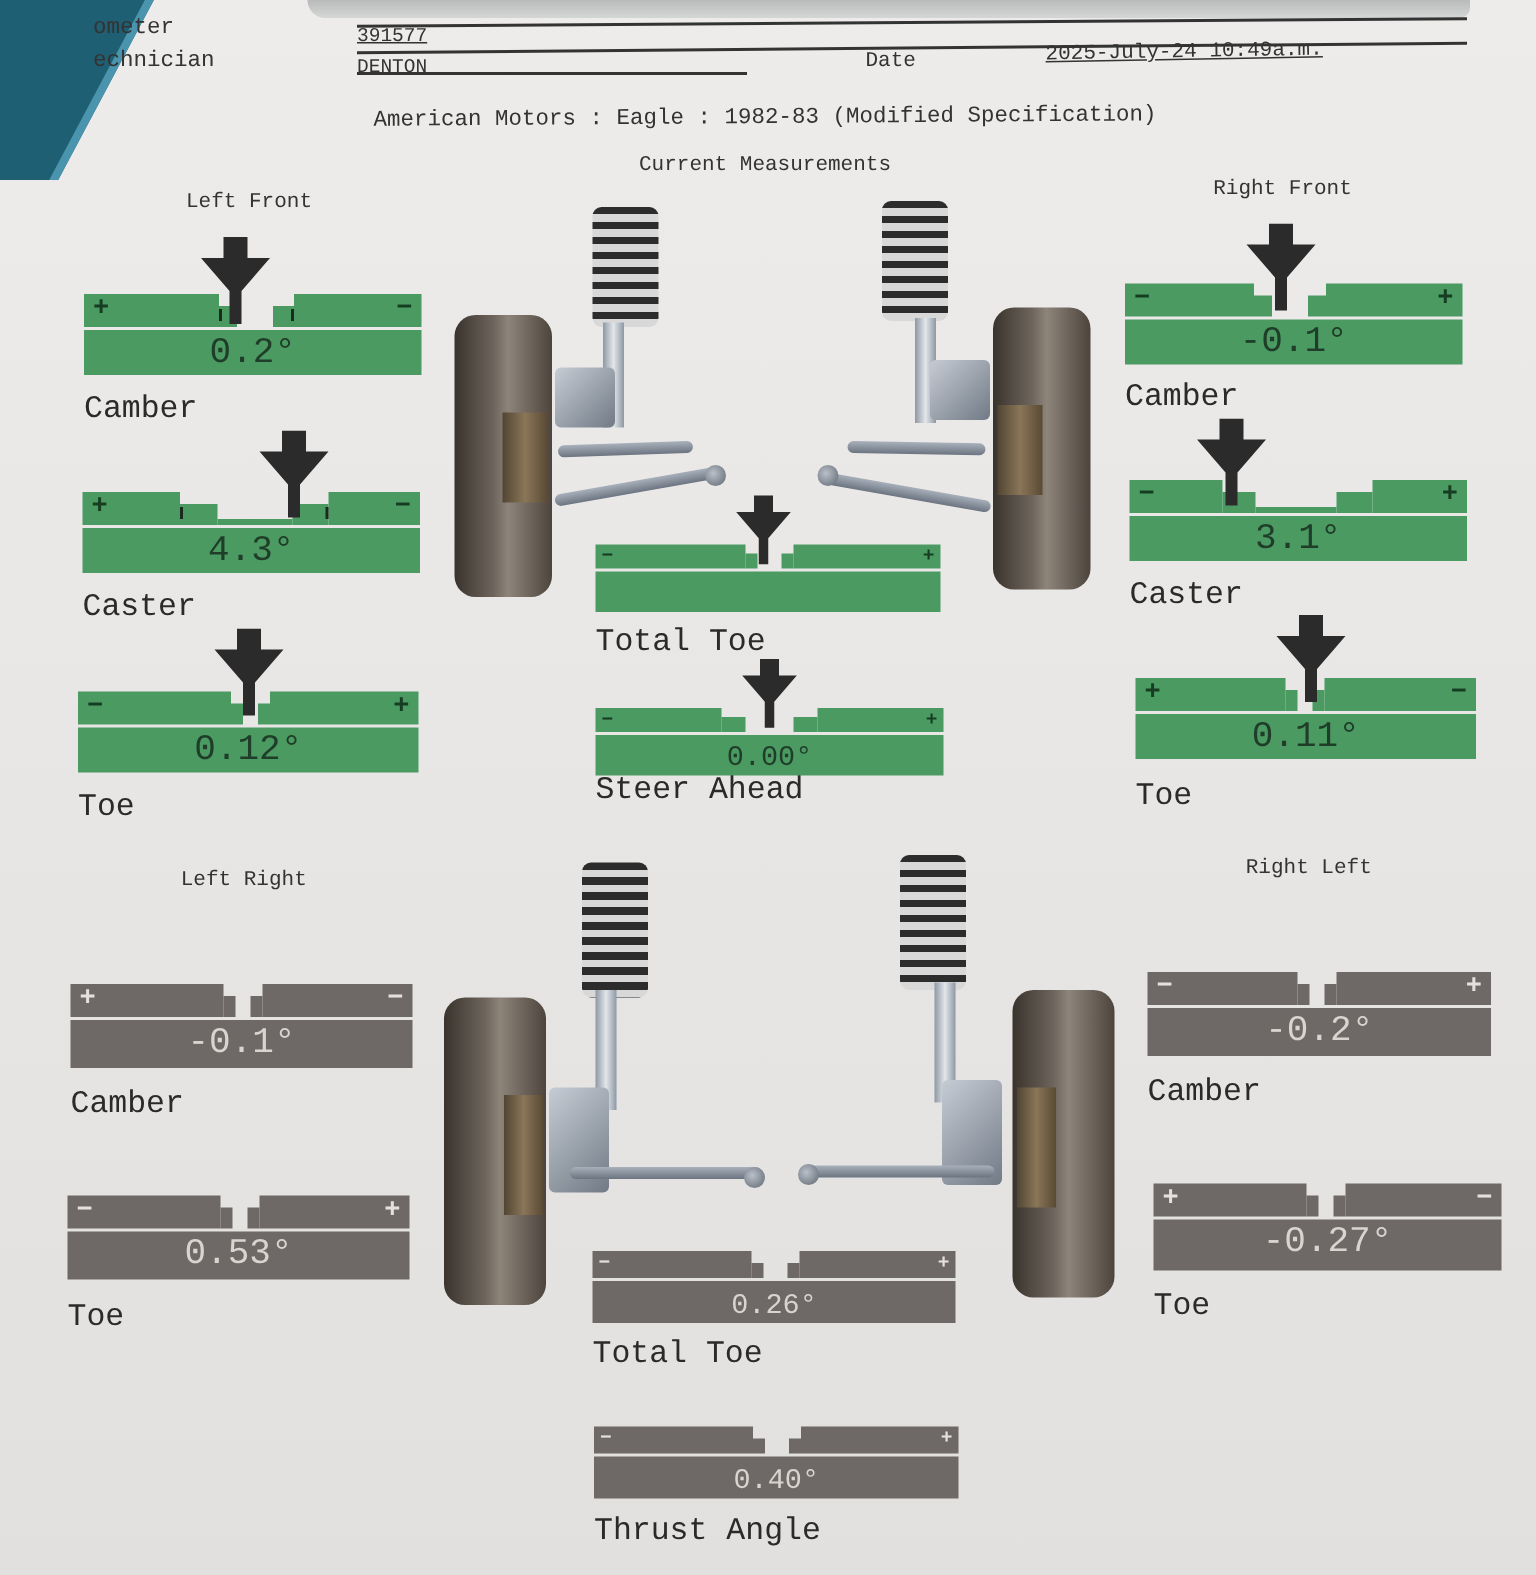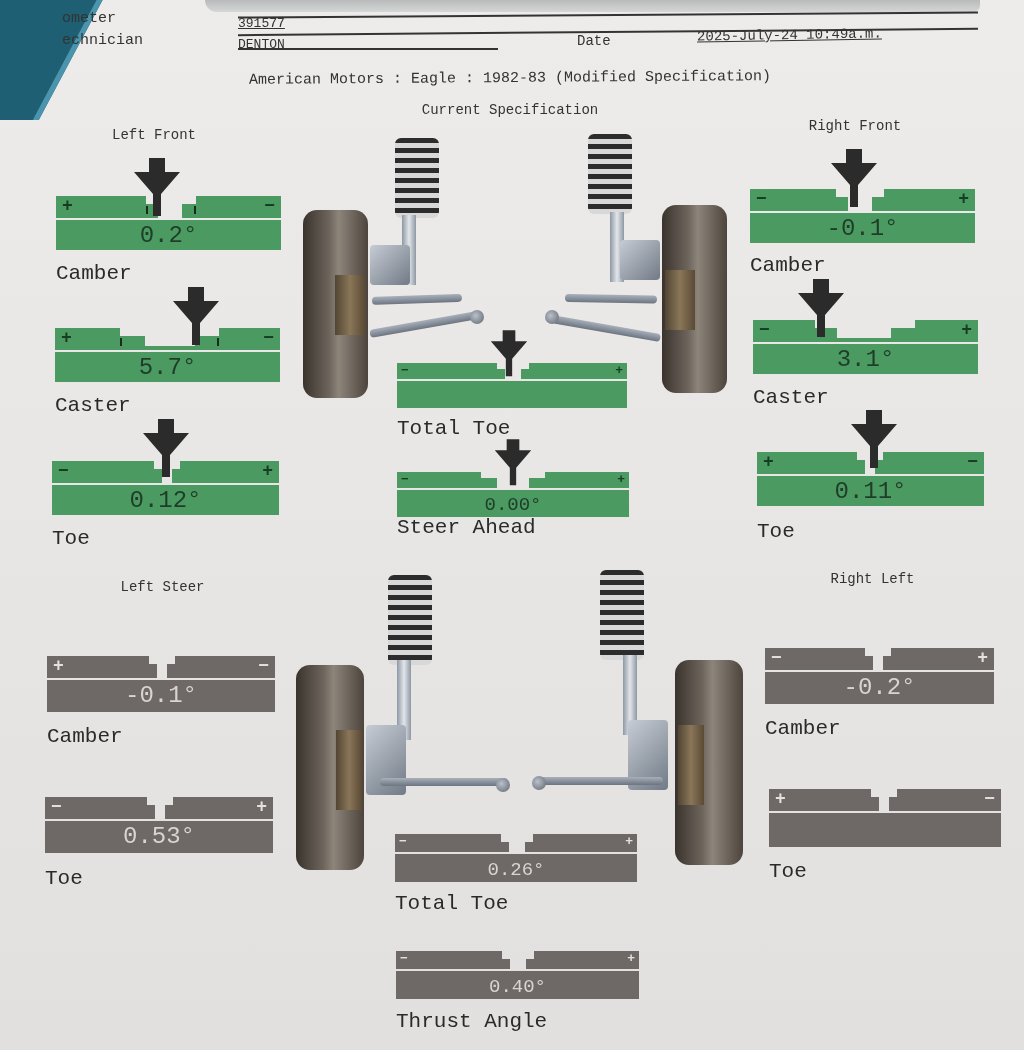--- a/index.html
+++ b/index.html
@@ -47,23 +47,23 @@
   <div class="lbl" style="left:62px;top:10px;">ometer</div>
   <div class="lbl" style="left:62px;top:32px;">echnician</div>
   <div class="hline" style="left:238px;top:14px;width:740px;transform:rotate(-0.4deg);"></div>
   <div class="val" style="left:238px;top:16px;">391577</div>
   <div class="hline" style="left:238px;top:31px;width:740px;transform:rotate(-0.5deg);"></div>
   <div class="val" style="left:238px;top:37px;">DENTON</div>
   <div class="hline" style="left:238px;top:48px;width:260px;"></div>
   <div class="lbl" style="left:577px;top:33px;font-size:14px;">Date</div>
   <div class="val" style="left:697px;top:27px;font-size:14px;transform:rotate(-1deg);">2025-July-24 10:49a.m.</div>
   <div class="center-text" style="left:180px;top:70px;width:660px;transform:rotate(-0.4deg);">American Motors : Eagle : 1982-83 (Modified Specification)</div>
-  <div class="center-text" style="left:340px;top:102px;width:340px;font-size:14px;">Current Specification</div>
-
-  <div class="sec-title" style="left:44px;top:127px;width:220px;">Left Front</div>
+  <div class="center-text" style="left:340px;top:102px;width:340px;font-size:14px;">Current Measurements</div>
+
+  <div class="sec-title" style="left:56px;top:127px;width:220px;">Left Front</div>
   <div class="sec-title" style="left:745px;top:118px;width:220px;">Right Front</div>
 
   <div class="gauge green" style="left:56px;top:196px;width:225px;height:56px;">
     <div class="seg" style="left:0;width:90px;"></div>
     <div class="seg" style="left:90px;width:12px;top:8px;height:14px;"></div>
     <div class="seg" style="left:126px;width:14px;top:8px;height:14px;"></div>
     <div class="seg" style="left:140px;width:85px;"></div>
     <div class="tick" style="left:90px;top:10px;"></div>
       <div class="tick" style="left:138px;top:10px;"></div>
     <span class="sign" style="left:6px;">+</span>
@@ -80,21 +80,21 @@
     <div class="seg" style="left:0;width:65px;"></div>
     <div class="seg" style="left:65px;width:25px;top:8px;height:14px;"></div>
     <div class="seg" style="left:90px;width:50px;top:18px;height:4px;"></div>
     <div class="seg" style="left:140px;width:24px;top:8px;height:14px;"></div>
     <div class="seg" style="left:164px;width:61px;"></div>
     <div class="tick" style="left:65px;top:10px;"></div>
       <div class="tick" style="left:162px;top:10px;"></div>
     <span class="sign" style="left:6px;">+</span>
     <span class="sign" style="right:6px;">−</span>
     <div class="bottom"></div>
-    <div class="reading">5.7°</div>
+    <div class="reading">4.3°</div>
   </div>
   <svg style="position:absolute;left:172px;top:287px;width:48px;height:60px;" viewBox="0 0 48 60">
       <polygon points="16,0 32,0 32,14 47,14 28,36 28,58 20,58 20,36 1,14 16,14" fill="#2b2b2b"></polygon>
     </svg>
   <div class="gauge-label" style="left:55px;top:394px;width:225px;">Caster</div>
 
   <div class="gauge green" style="left:52px;top:461px;width:227px;height:56px;">
     <div class="seg" style="left:0;width:102px;"></div>
     <div class="seg" style="left:102px;width:8px;top:8px;height:14px;"></div>
     <div class="seg" style="left:120px;width:8px;top:8px;height:14px;"></div>
@@ -197,21 +197,21 @@
     <span class="sign" style="left:4px;font-size:13px;line-height:13px;">−</span>
     <span class="sign" style="right:4px;font-size:13px;line-height:13px;">+</span>
     <div class="bottom" style="top:18px;height:27px;"></div>
     <div class="reading" style="top:18px;height:35px;font-size:19px;line-height:30px;">0.00°</div>
   </div>
   <svg style="position:absolute;left:494px;top:439px;width:38px;height:48px;" viewBox="0 0 48 60">
       <polygon points="16,0 32,0 32,14 47,14 28,36 28,58 20,58 20,36 1,14 16,14" fill="#2b2b2b"></polygon>
     </svg>
   <div class="gauge-label" style="left:397px;top:516px;width:232px;">Steer Ahead</div>
 
-  <div class="sec-title" style="left:55px;top:579px;width:215px;">Left Steer</div>
+  <div class="sec-title" style="left:55px;top:579px;width:215px;">Left Right</div>
   <div class="sec-title" style="left:765px;top:571px;width:215px;">Right Left</div>
 
   <div class="gauge gray" style="left:47px;top:656px;width:228px;height:56px;">
     <div class="seg" style="left:0;width:102px;"></div>
     <div class="seg" style="left:102px;width:8px;top:8px;height:14px;"></div>
     <div class="seg" style="left:120px;width:8px;top:8px;height:14px;"></div>
     <div class="seg" style="left:128px;width:100px;"></div>
     <span class="sign" style="left:6px;">+</span>
     <span class="sign" style="right:6px;">−</span>
     <div class="bottom" style="height:32px;"></div>
@@ -244,20 +244,21 @@
   <div class="gauge-label" style="left:765px;top:717px;width:229px;">Camber</div>
 
   <div class="gauge gray" style="left:769px;top:789px;width:232px;height:58px;">
     <div class="seg" style="left:0;width:102px;"></div>
     <div class="seg" style="left:102px;width:8px;top:8px;height:14px;"></div>
     <div class="seg" style="left:120px;width:8px;top:8px;height:14px;"></div>
     <div class="seg" style="left:128px;width:104px;"></div>
     <span class="sign" style="left:6px;">+</span>
     <span class="sign" style="right:6px;">−</span>
     <div class="bottom" style="height:34px;"></div>
+    <div class="reading">-0.27°</div>
   </div>
   <div class="gauge-label" style="left:769px;top:860px;width:232px;">Toe</div>
 
   <div>
     <div class="tire" style="left:296px;top:665px;width:68px;height:205px;"></div>
     <div class="hub" style="left:336px;top:730px;width:26px;height:80px;"></div>
     <div class="spring" style="left:388px;top:575px;width:44px;height:90px;"></div>
     <div class="strut" style="left:397px;top:660px;width:14px;height:80px;"></div>
     <div class="knuckle" style="left:366px;top:725px;width:40px;height:70px;"></div>
     <div class="arm" style="left:380px;top:778px;width:128px;"></div>

